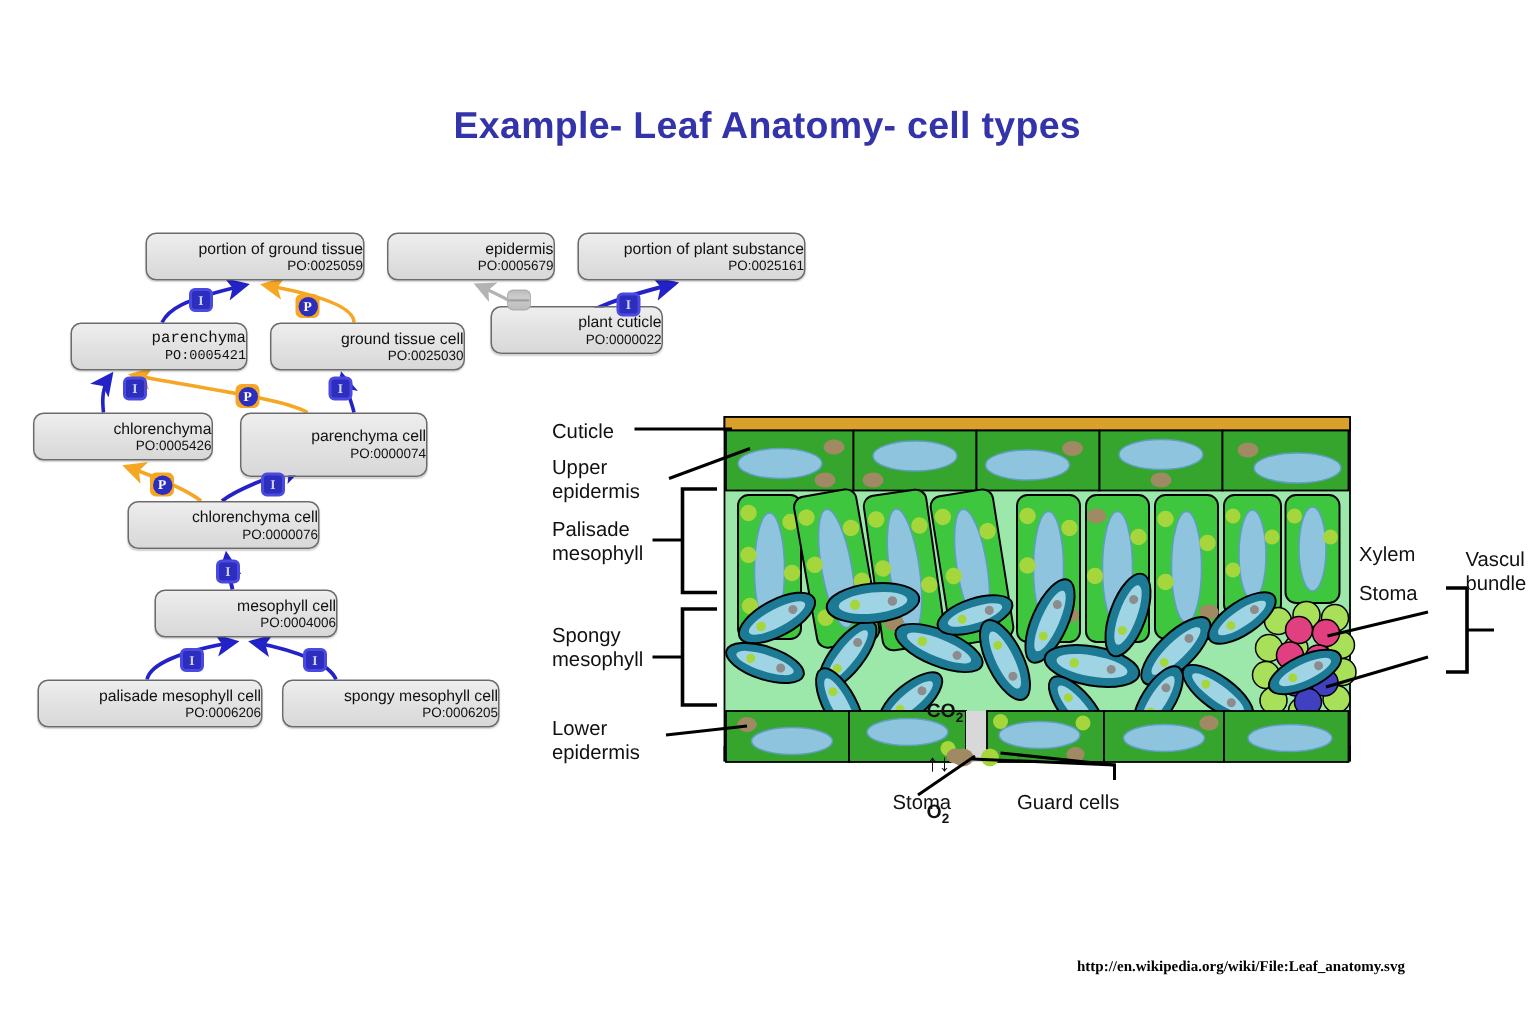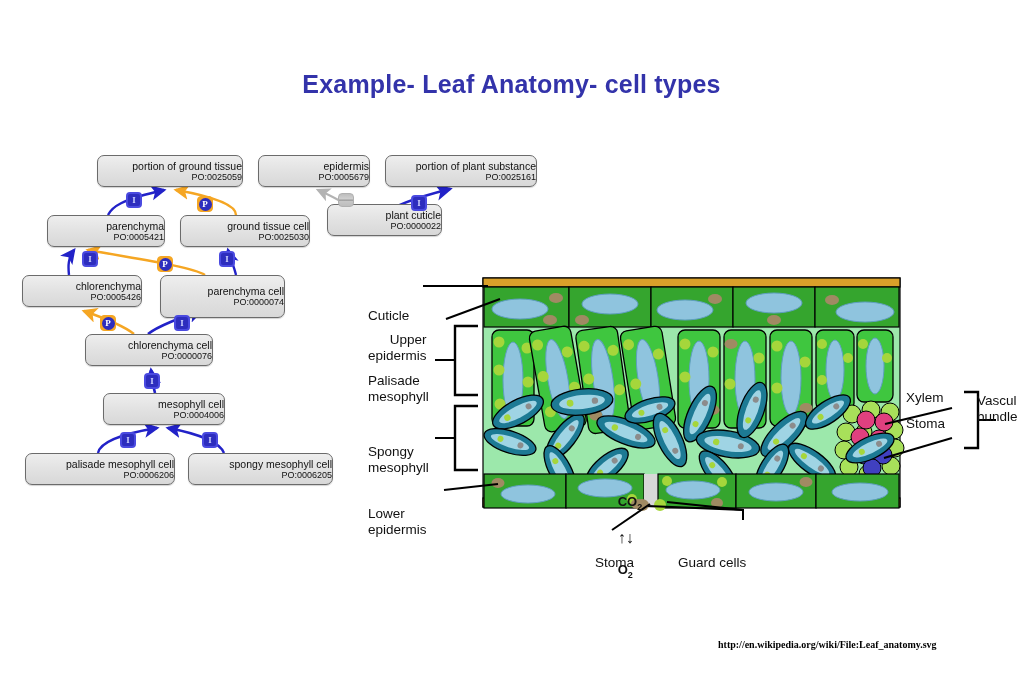--- a/index.html
+++ b/index.html
@@ -48,21 +48,21 @@
   .badge-gray{
     background:linear-gradient(to bottom,#bdbdbd 0%,#cfcfcf 40%,#9a9a9a 52%,#c6c6c6 62%,#bdbdbd 100%);
     border:1px solid #b0b0b0;border-radius:4px;width:16px;height:14px;
   }
 
   
   #leaf{position:absolute;left:360px;top:262px;width:663px;height:290px;}
   #leaf-svg{position:absolute;left:0;top:0;}
   .leaf-label{
     position:absolute;font-family:"Liberation Sans",sans-serif;
-    font-size:13.5px;line-height:15.5px;color:#111;white-space:pre;margin-top:28px;
+    font-size:13.5px;line-height:15.5px;color:#111;white-space:pre;
   }
 
   
   #source{
     position:absolute;left:718px;top:639px;
     font-family:"Liberation Serif", serif;font-size:10px;font-weight:bold;color:#000;
     white-space:nowrap;
   }
 </style>
 </head>
@@ -118,21 +118,21 @@
           <div class="nid">PO:0025059</div>
         </div>
         <div class="node" style="left: 258px; top: 155px; width: 112px; height: 32px;">
           <div class="nlabel">epidermis</div>
           <div class="nid">PO:0005679</div>
         </div>
         <div class="node" style="left: 385px; top: 155px; width: 152px; height: 32px;">
           <div class="nlabel">portion of plant substance</div>
           <div class="nid">PO:0025161</div>
         </div>
-        <div class="node" style="left: 47px; top: 215px; width: 118px; height: 32px;">
+        <div class="node" style="left: 47px; top: 215px; width: 118px; height: 32px; font-family: Liberation Mono, monospace;">
           <div class="nlabel">parenchyma</div>
           <div class="nid">PO:0005421</div>
         </div>
         <div class="node" style="left: 180px; top: 215px; width: 130px; height: 32px;">
           <div class="nlabel">ground tissue cell</div>
           <div class="nid">PO:0025030</div>
         </div>
         <div class="node" style="left: 327px; top: 204px; width: 115px; height: 32px;">
           <div class="nlabel">plant cuticle</div>
           <div class="nid">PO:0000022</div>
@@ -505,21 +505,21 @@
 
         <line x1="252" y1="268" x2="290" y2="242"></line>
 
         <path d="M383,258 L383,248 L288,244"></path>
         <path d="M383,258 L383,248 L307,240"></path>
       </g>
     </svg>
 
     <div id="leaf-labels">
         <div class="leaf-label" style="left: 8px; top: 18px;">Cuticle</div>
-        <div class="leaf-label" style="left: 8px; top: 42px; text-align: right;">Upper
+        <div class="leaf-label" style="left: 8px; top: 42px;">Upper
 epidermis</div>
         <div class="leaf-label" style="left: 8px; top: 83px;">Palisade
 mesophyll</div>
         <div class="leaf-label" style="left: 8px; top: 154px;">Spongy
 mesophyll</div>
         <div class="leaf-label" style="left: 8px; top: 216px;">Lower
 epidermis</div>
         <div class="leaf-label" style="left: 546px; top: 100px;">Xylem</div>
         <div class="leaf-label" style="left: 546px; top: 126px;">Stoma</div>
         <div class="leaf-label" style="left: 617px; top: 103px;">Vascul

